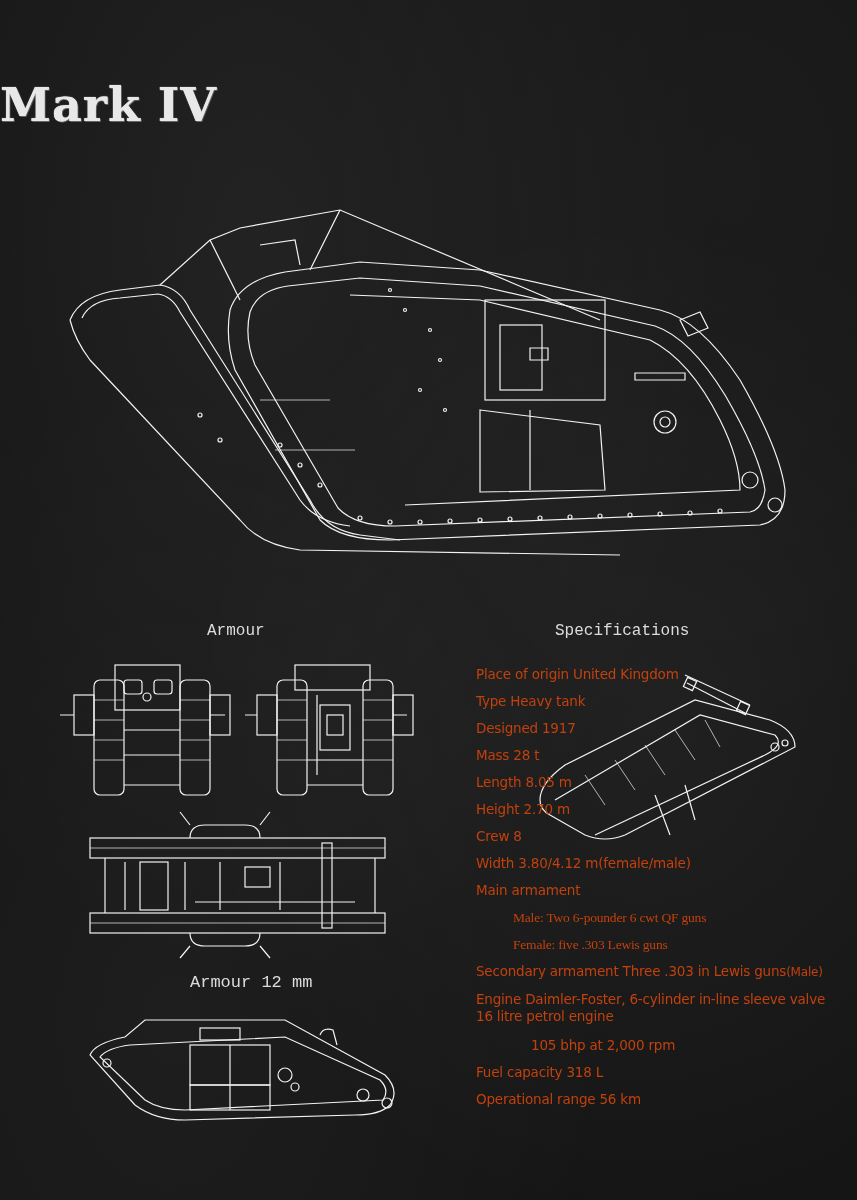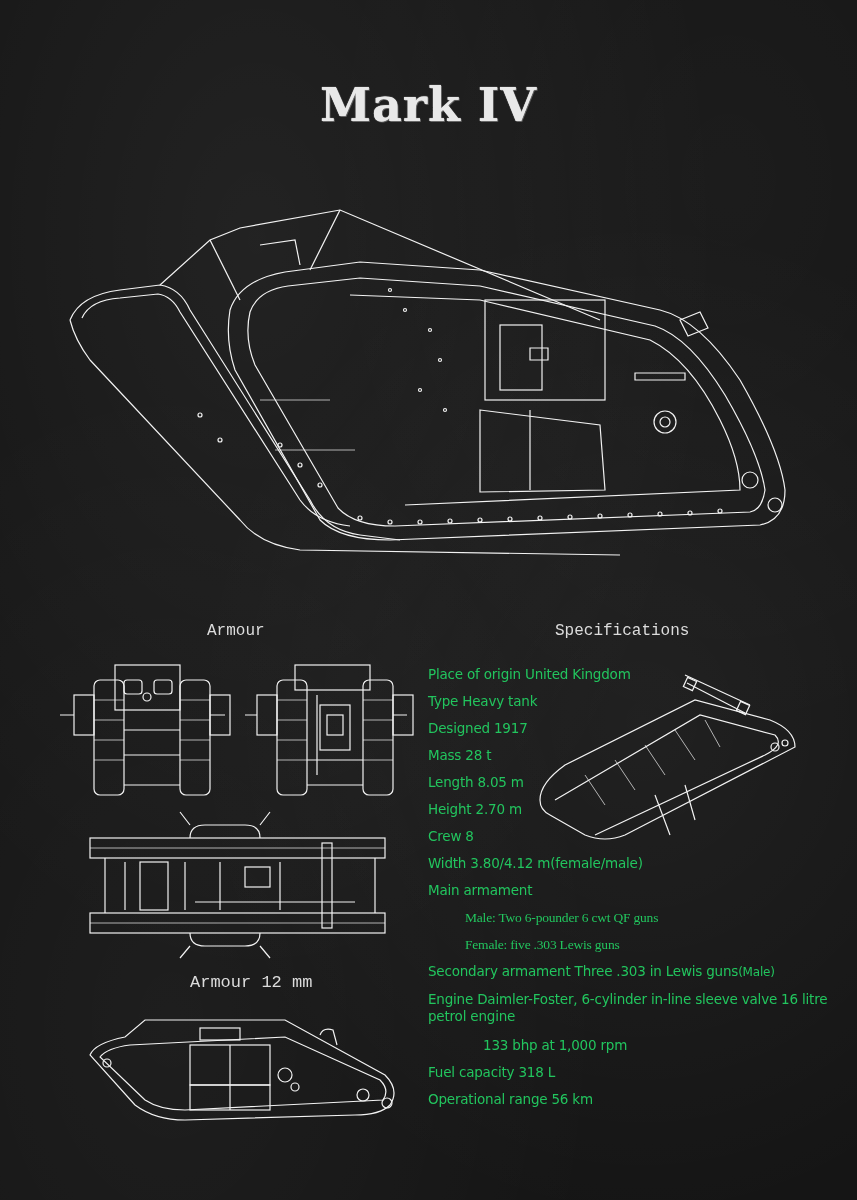--- a/index.html
+++ b/index.html
@@ -8,32 +8,32 @@
     background:#151515;
     background-image:
       radial-gradient(ellipse at 30% 20%, rgba(255,255,255,0.06), transparent 55%),
       radial-gradient(ellipse at 75% 60%, rgba(255,255,255,0.05), transparent 50%),
       radial-gradient(ellipse at 20% 85%, rgba(255,255,255,0.04), transparent 45%),
       radial-gradient(ellipse at 85% 15%, rgba(255,255,255,0.03), transparent 40%);
     font-family:"DejaVu Sans", sans-serif;
     color:#eaeaea;
   }
   .title {
-    position:absolute; left:0; top:78px; width:857px; text-align:center;
+    position:absolute; left:0; top:78px; width:857px; 
     font-family:"DejaVu Serif", serif; font-weight:bold; font-size:46px;
     color:#e8e8e8; letter-spacing:1px;
     text-shadow:0 0 1px #fff, 1px 1px 0 rgba(255,255,255,0.25);
   }
   .section-label {
     position:absolute; font-size:16px; color:#dcdcdc; font-family:Liberation Mono, monospace;
   }
   .spec-list { position:absolute; left:428px; top:666px; width:400px; }
   .spec-row {
-    font-size:13.5px; color:#22c55e; line-height:17px; margin-bottom:10px;
-    font-family:"DejaVu Sans", sans-serif; letter-spacing:-0.2px;
+    font-size:13.5px; color:#c2410c; line-height:17px; margin-bottom:10px;
+    font-family:"DejaVu Sans", sans-serif; letter-spacing:-0.2px;margin-left:48px;
   }
   .spec-row.indent { padding-left:37px;font-family:Liberation Serif, serif; }
   .spec-row.indent2 { padding-left:55px; }
   .spec-row.multi { line-height:17px; margin-bottom:12px; }
   .small { font-size:12px; }
   svg.draw { position:absolute; overflow:visible; }
   svg.draw * { fill:none; stroke:#f2f2f2; stroke-width:1.2; }
   svg.draw .thin { stroke-width:0.7; }
   svg.draw .dot { fill:#f2f2f2; stroke:none; }
 </style>
@@ -221,21 +221,21 @@
   </div>
   <div class="spec-row">
     <span>Secondary armament</span>
     <span>Three .303 in Lewis guns</span><span class="small">(Male)</span>
   </div>
   <div class="spec-row multi">
     <span>Engine</span>
     <span>Daimler-Foster, 6-cylinder in-line sleeve valve 16 litre petrol engine</span>
   </div>
   <div class="spec-row indent2">
-    <span>133 bhp at 1,000 rpm</span>
+    <span>105 bhp at 2,000 rpm</span>
   </div>
   <div class="spec-row">
     <span>Fuel capacity</span>
     <span>318 L</span>
   </div>
   <div class="spec-row">
     <span>Operational range</span>
     <span>56 km</span>
   </div>
 </div>

